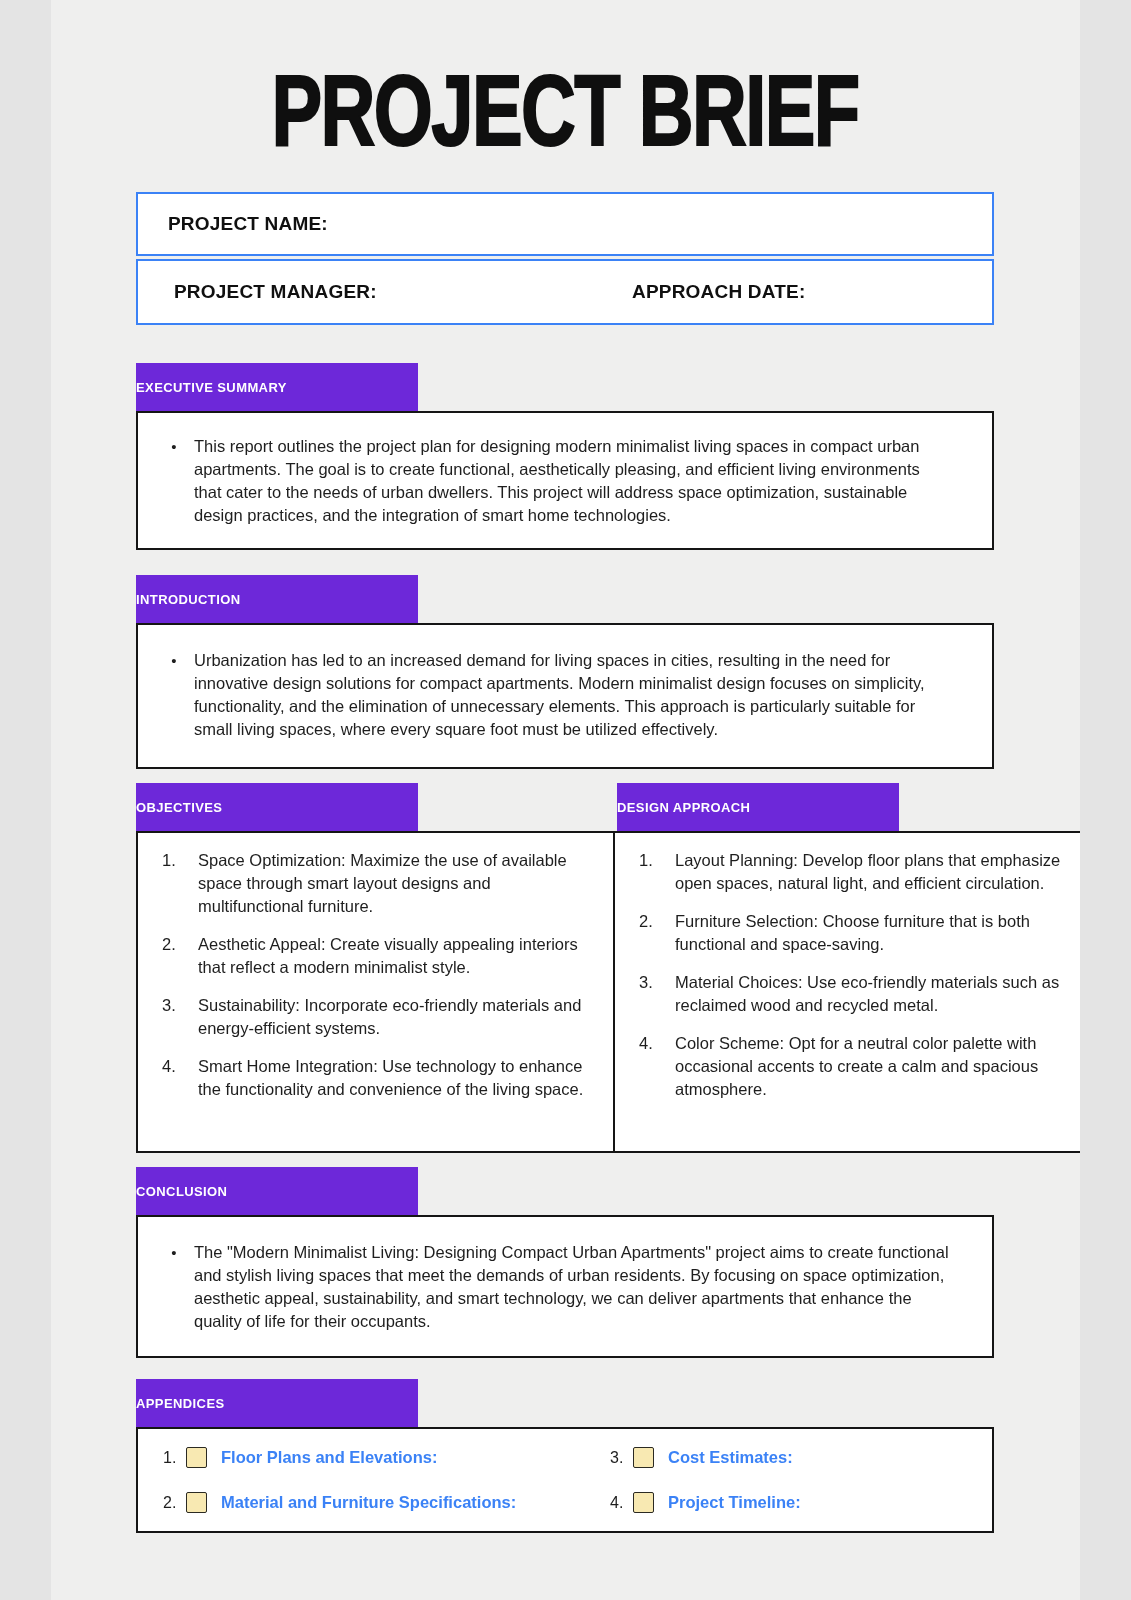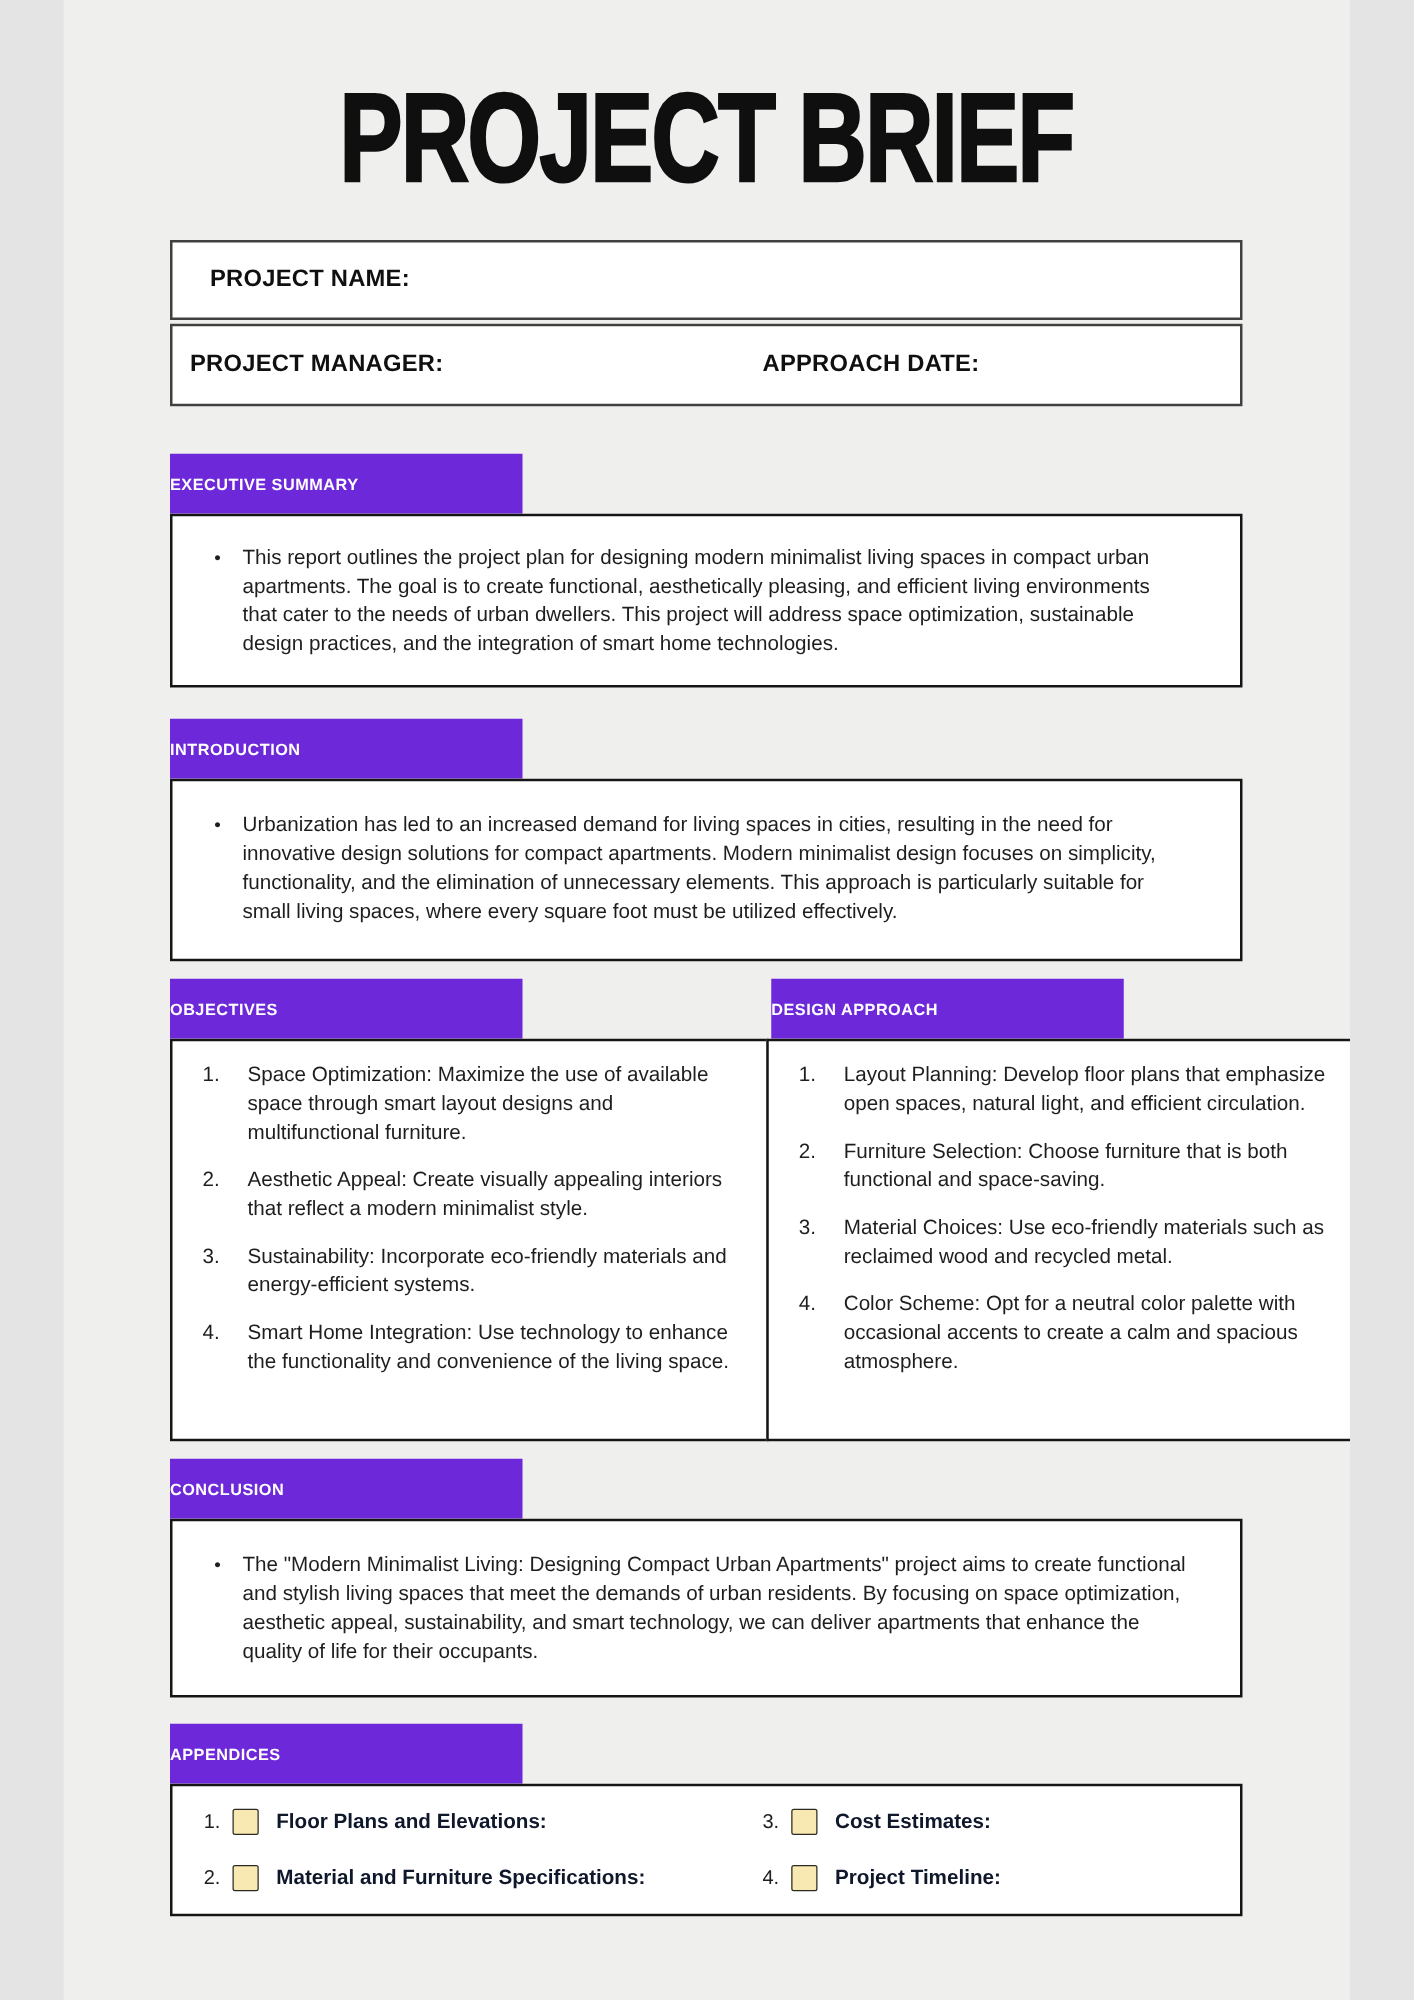--- a/index.html
+++ b/index.html
@@ -21,25 +21,25 @@
     font-weight: 800;
     letter-spacing: -2px;
     color: #0f0f0f;
     transform: scale(0.80, 1.06);
     transform-origin: center top;
     -webkit-text-stroke: 2px #0f0f0f;
     white-space: nowrap;
   }
   .meta-box {
     background: #ffffff;
-    border: 2px solid #404040;
+    border: 2px solid #3b82f6;
     display: flex; align-items: center;
   }
   .meta-box-1 { margin-top: 40px; height: 64px; padding-left: 30px; }
-  .meta-box-2 { margin-top: 3px; height: 66px; padding-left: 14px; }
+  .meta-box-2 { margin-top: 3px; height: 66px; padding-left: 36px; }
   .meta-label { font-weight: 800; font-size: 19px; color: #101010; letter-spacing: 0.2px; }
   .meta-value { font-size: 18.5px; color: #1e1e1e; margin-left: 38px; }
   .meta-group { display: flex; align-items: center; }
   .meta-group.manager { width: 458px; flex: none; }
   .meta-group .meta-value { margin-left: 20px; }
 
   .section-tab {
     width: 282px; height: 48px;
     background: #6d28d9; color: #ffffff;
     display: flex; align-items: center; justify-content: flex-start;
@@ -85,21 +85,21 @@
   .appx-item { display: flex; align-items: center; }
   .appx-num { width: 18px; flex: none; font-size: 16px; }
   .appx-checkbox {
     width: 21px; height: 21px; flex: none;
     margin: 0 14px 0 5px;
     background: #f8e9b2;
     border: 1.5px solid #2b2a23;
     border-radius: 2px;
     display: inline-block;
   }
-  .appx-label { font-weight: 800; font-size: 16.5px; color: #0f172a; }
+  .appx-label { font-weight: 800; font-size: 16.5px; color: #3b82f6; }
 </style>
 </head>
 <body>
 
 <div class="page">
 
   <h1 class="doc-title"><span class="title-inner">PROJECT BRIEF</span></h1>
 
   <div class="meta-box meta-box-1">
     <span class="meta-label">PROJECT NAME:</span>

